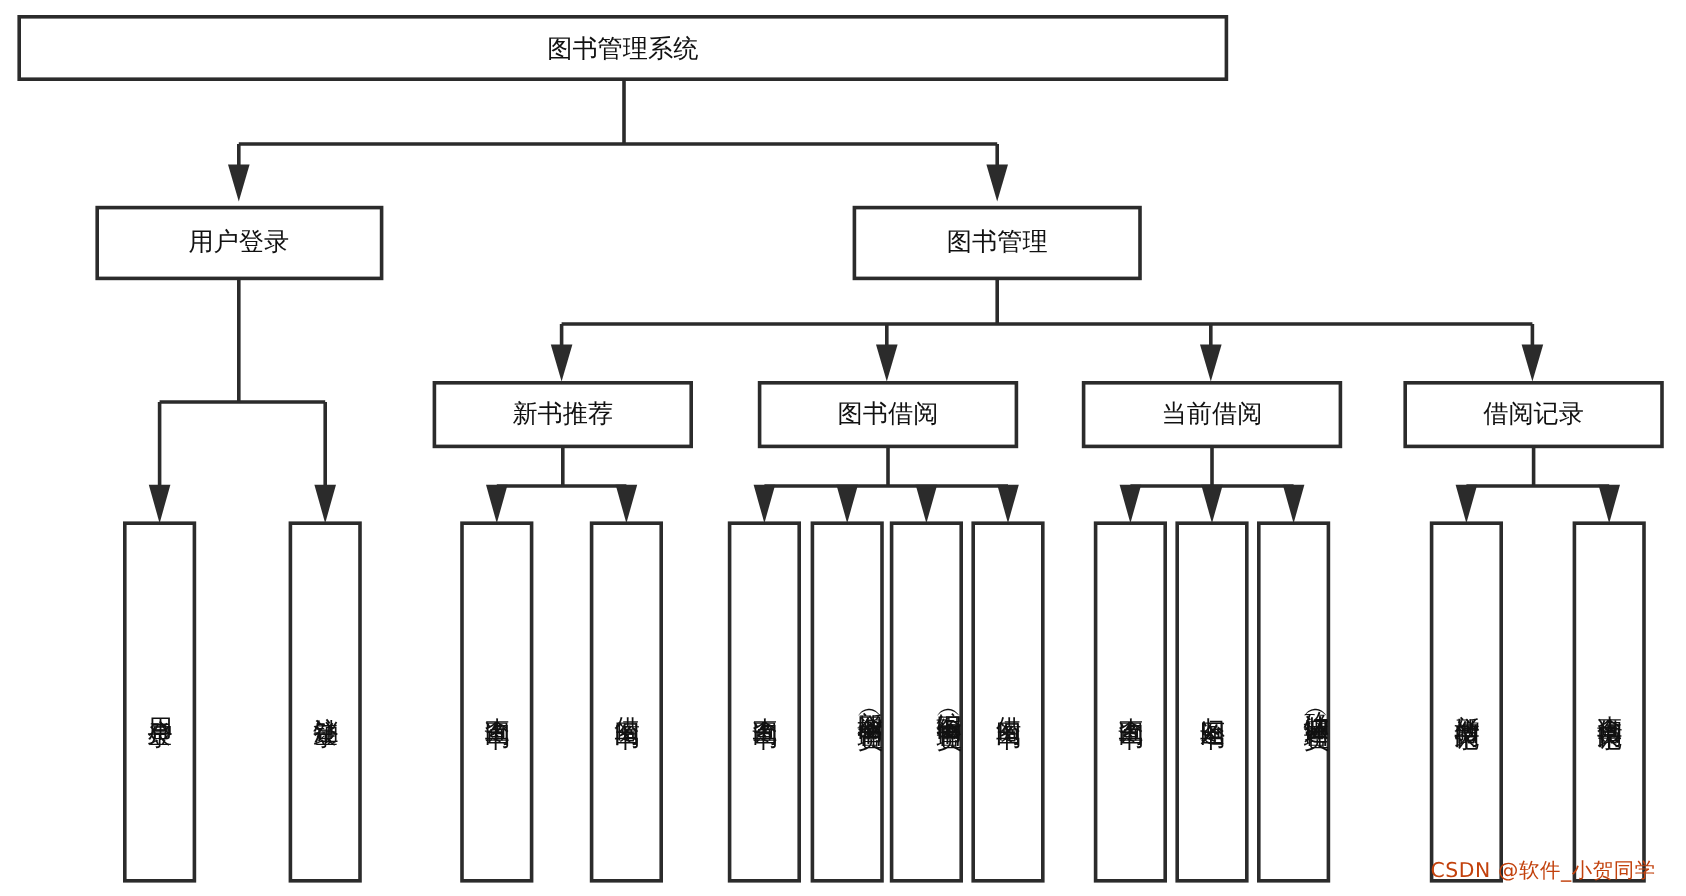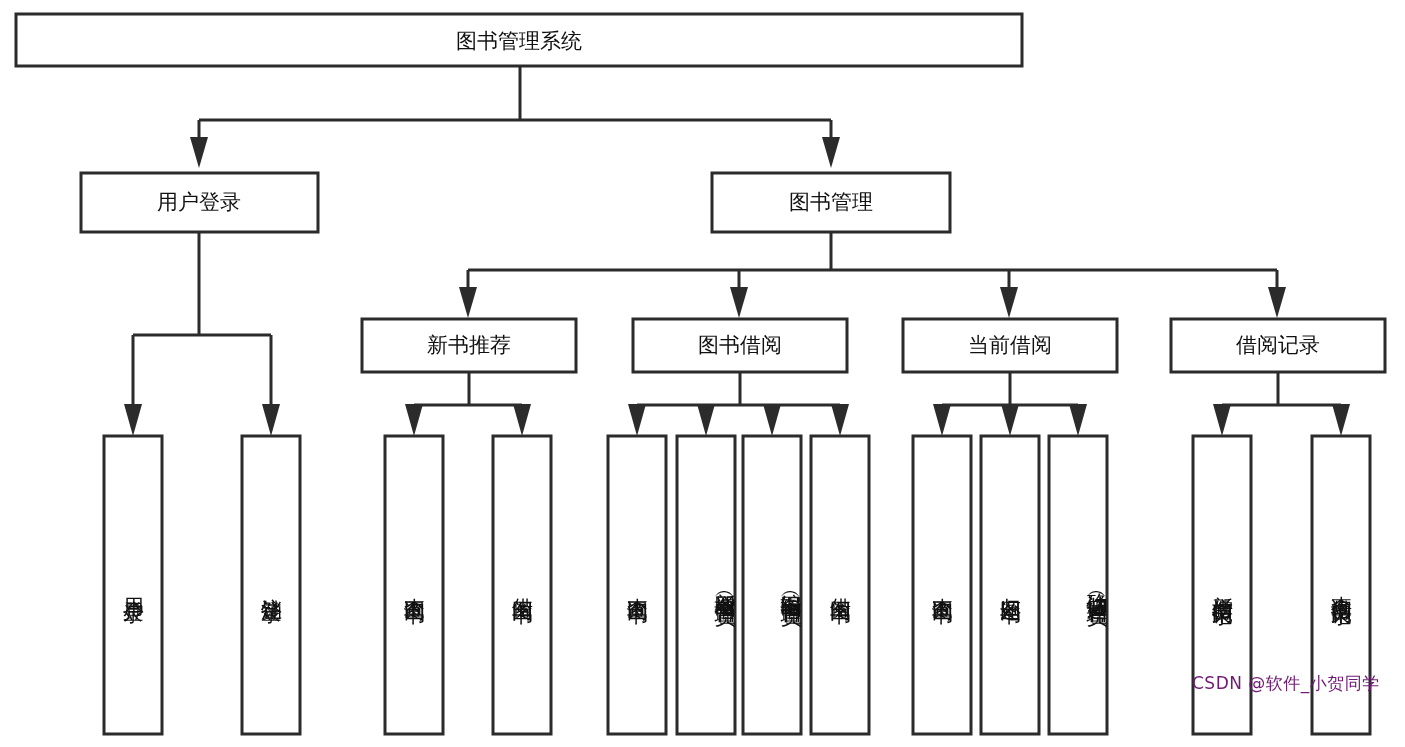--- a/index.html
+++ b/index.html
@@ -58,24 +58,24 @@
     color: #111111;
     line-height: 1;
     letter-spacing: 2px;
     white-space: nowrap;
     pointer-events: none;
     text-align: center;
   }
   .watermark {
     position: absolute;
     left: 1192px;
-    top: 672px;
+    top: 714px;
     font-family: "DejaVu Sans", "Liberation Sans", sans-serif;
     font-size: 17px;
-    color: #701a75;
+    color: #c2410c;
     white-space: nowrap;
     letter-spacing: 0.5px;
   }
 </style>
 </head>
 <body>
 
 <div id="diagram-root">
 
   <svg class="diagram-svg" viewBox="0 0 1405 747" xmlns="http://www.w3.org/2000/svg">

